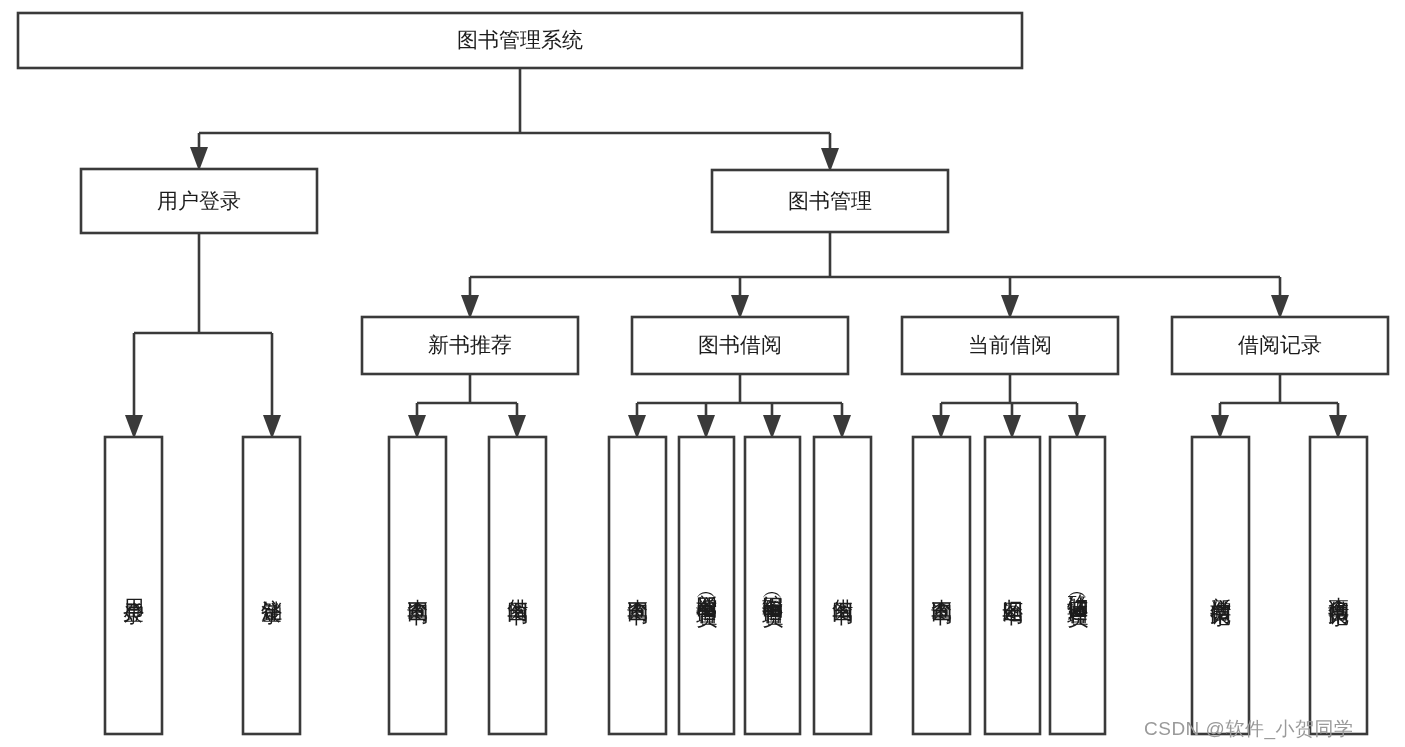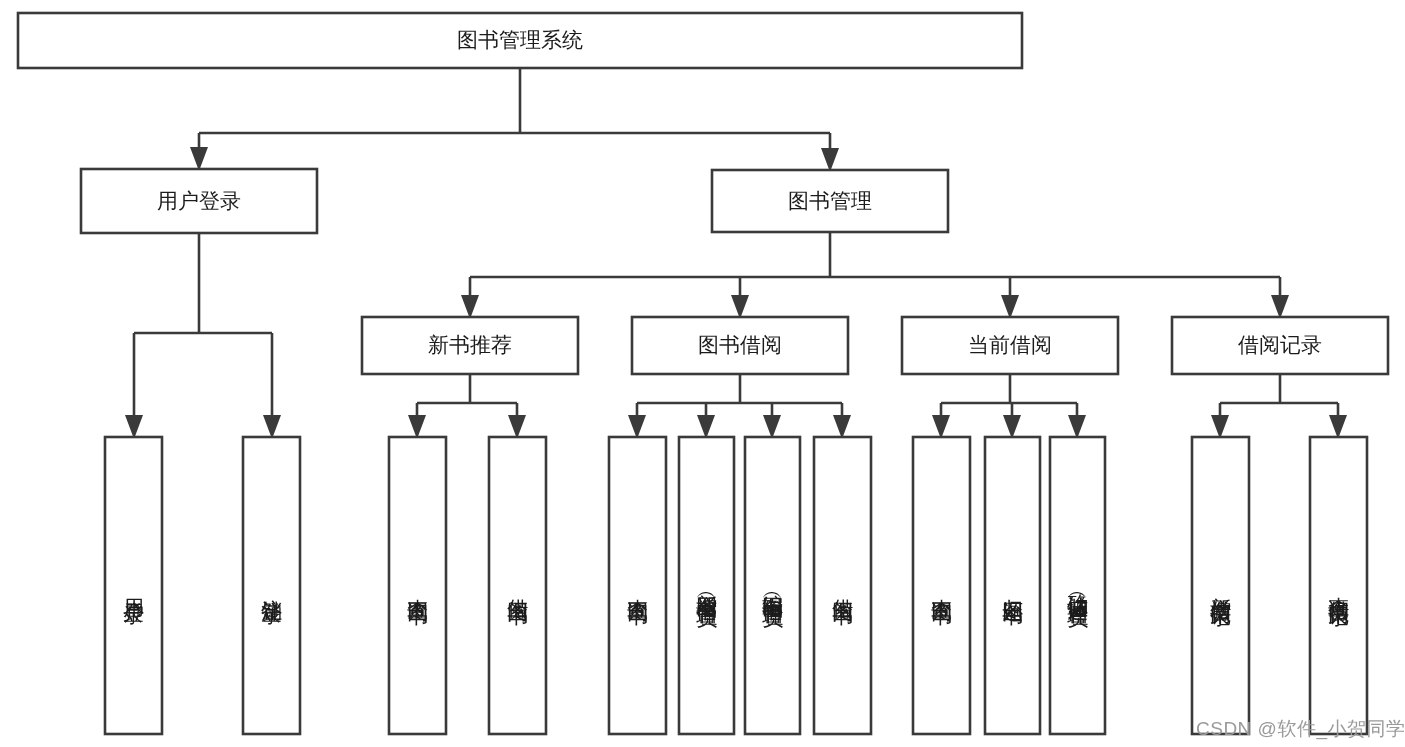--- a/index.html
+++ b/index.html
@@ -175,15 +175,15 @@
       <div class="node-label-v" style="left: 679px; width: 55px; top: 445px; height: 281px; display: flex; align-items: center; justify-content: center;">新增图书（管理员）</div>
       <div class="node-label-v" style="left: 745px; width: 55px; top: 445px; height: 281px; display: flex; align-items: center; justify-content: center;">编辑图书（管理员）</div>
       <div class="node-label-v" style="left: 814px; width: 57px; top: 445px; height: 281px; display: flex; align-items: center; justify-content: center;">借阅图书</div>
       <div class="node-label-v" style="left: 913px; width: 57px; top: 445px; height: 281px; display: flex; align-items: center; justify-content: center;">查询图书</div>
       <div class="node-label-v" style="left: 985px; width: 55px; top: 445px; height: 281px; display: flex; align-items: center; justify-content: center;">归还图书</div>
       <div class="node-label-v" style="left: 1050px; width: 55px; top: 445px; height: 281px; display: flex; align-items: center; justify-content: center;">确认归还（管理员）</div>
       <div class="node-label-v" style="left: 1192px; width: 57px; top: 445px; height: 281px; display: flex; align-items: center; justify-content: center;">新增借阅记录</div>
       <div class="node-label-v" style="left: 1310px; width: 57px; top: 445px; height: 281px; display: flex; align-items: center; justify-content: center;">查询借阅记录</div>
     </div>
 
-  <div class="watermark" style="left: 1196px; top: 716px; color: rgb(154, 154, 154);">CSDN @软件_小贺同学</div>
+  <div class="watermark" style="left: 1144px; top: 716px; color: rgb(154, 154, 154);">CSDN @软件_小贺同学</div>
 
 </div>
 
 </body></html>

